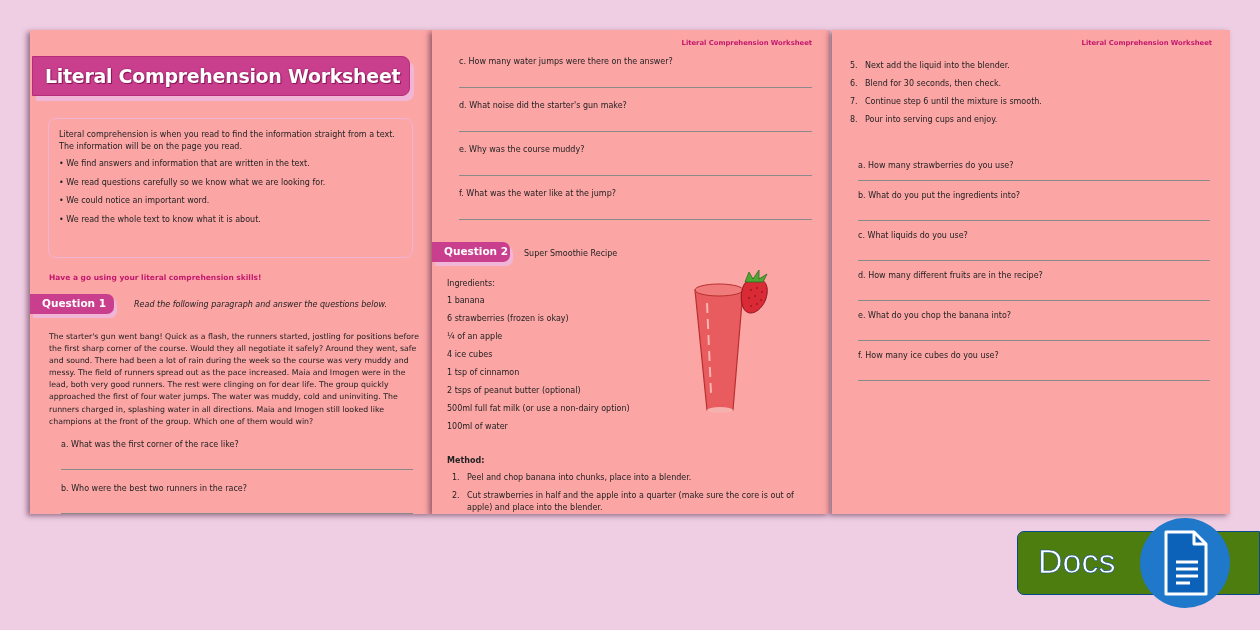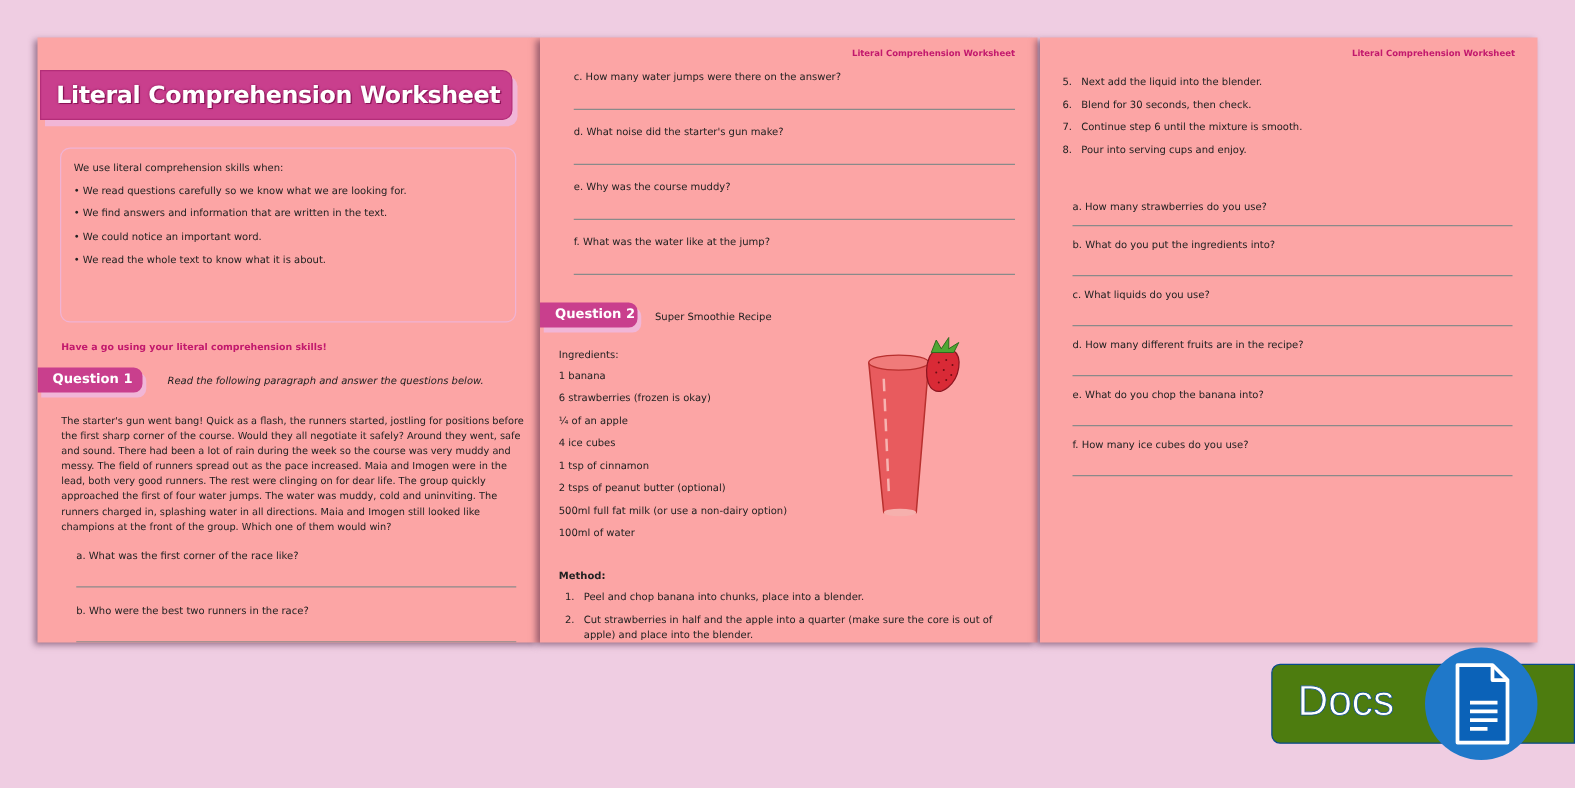--- a/index.html
+++ b/index.html
@@ -119,23 +119,23 @@
 </style>
 </head>
 <body>
 
 <div class="page p1">
   <div class="title-banner">
     <span>Literal Comprehension Worksheet</span>
   </div>
 
   <div class="info-box">
-    <p>We use literal comprehension skills when:</p>
+    <p>Literal comprehension is when you read to find the information straight from a text. The information will be on the page you read.</p>
+    <p class="bullet">• We find answers and information that are written in the text.</p>
     <p class="bullet">• We read questions carefully so we know what we are looking for.</p>
-    <p class="bullet">• We find answers and information that are written in the text.</p>
     <p class="bullet">• We could notice an important word.</p>
     <p class="bullet">• We read the whole text to know what it is about.</p>
   </div>
 
   <div class="pink-note">Have a go using your literal comprehension skills!</div>
 
   <div class="q-badge q1">Question 1</div>
   <div class="q-instr" style="left:104px; top:270px;font-style:italic;">Read the following paragraph and answer the questions below.</div>
 
   <div class="passage">The starter's gun went bang! Quick as a flash, the runners started, jostling for positions before the first sharp corner of the course. Would they all negotiate it safely? Around they went, safe and sound. There had been a lot of rain during the week so the course was very muddy and messy. The field of runners spread out as the pace increased. Maia and Imogen were in the lead, both very good runners. The rest were clinging on for dear life. The group quickly approached the first of four water jumps. The water was muddy, cold and uninviting. The runners charged in, splashing water in all directions. Maia and Imogen still looked like champions at the front of the group. Which one of them would win?</div>

